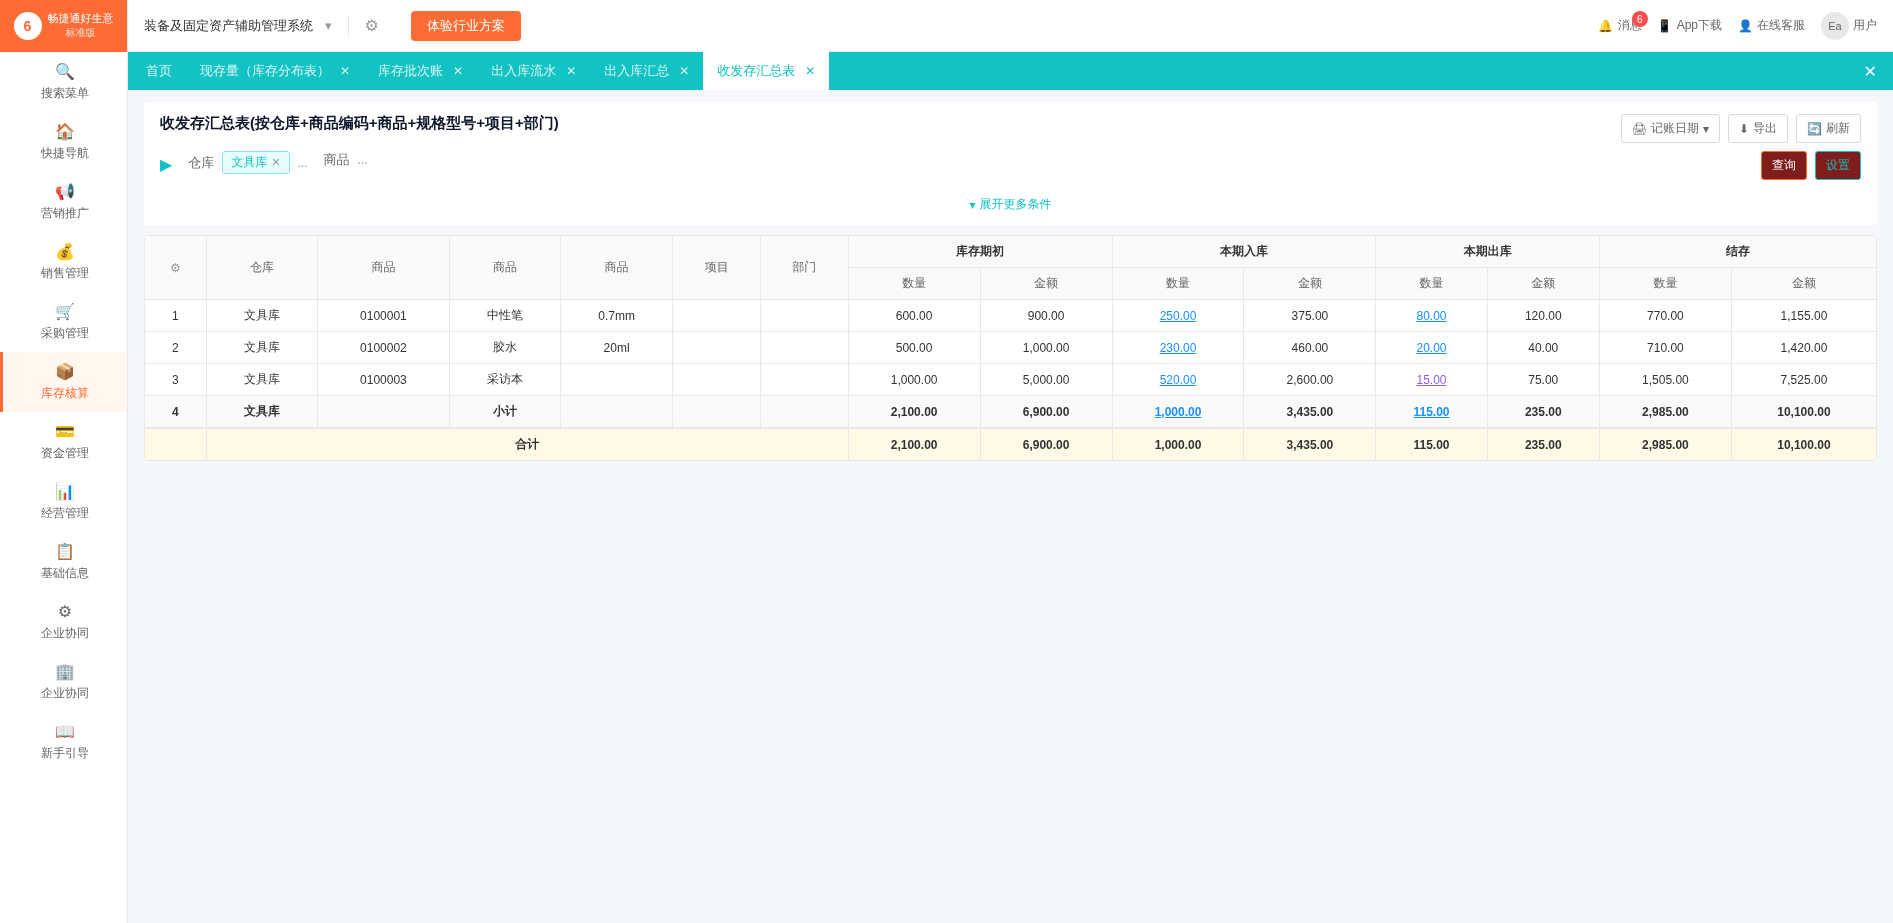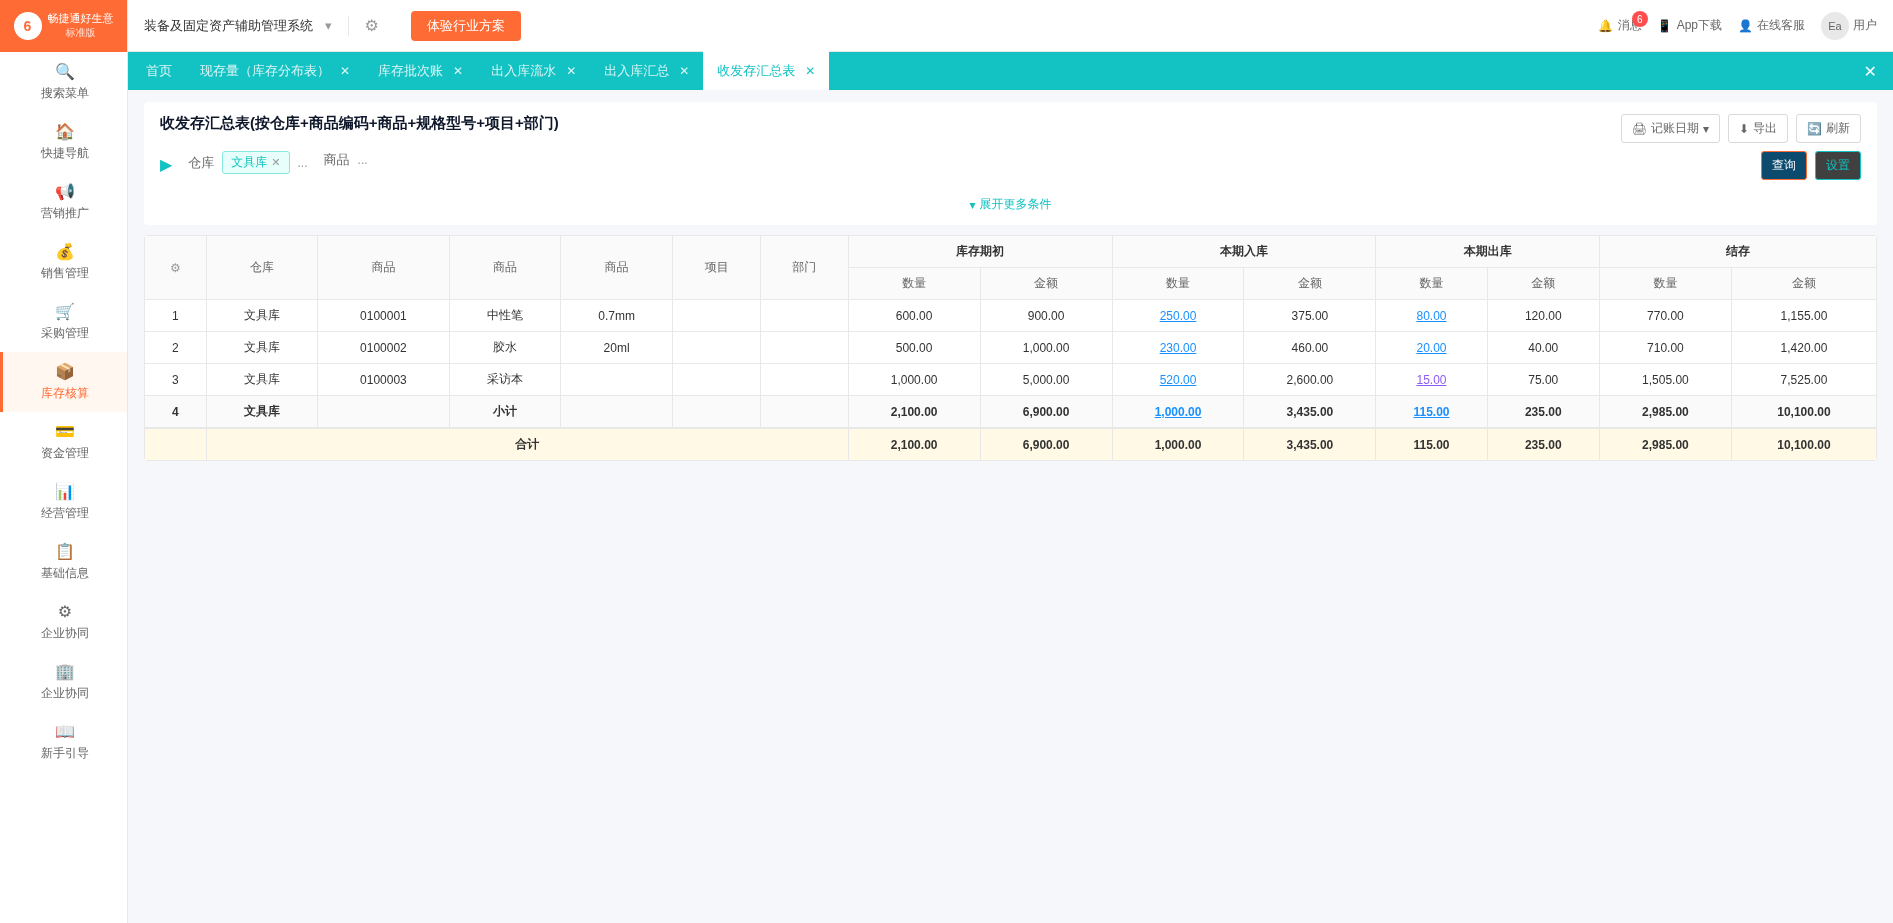--- a/index.html
+++ b/index.html
@@ -44,22 +44,22 @@
     .filter-section { display: flex; align-items: center; gap: 8px; }
     .filter-label { color: #666; font-size: 13px; }
     .filter-date-buttons { display: flex; align-items: center; gap: 4px; }
     .filter-date-btn { padding: 2px 8px; border: 1px solid #d9d9d9; border-radius: 3px; cursor: pointer; font-size: 12px; background: white; color: #666; }
     .filter-date-btn.active { background: #ff6b35; color: white; border-color: #ff6b35; }
     .warehouse-tag { display: flex; align-items: center; gap: 4px; background: #e6fffb; border: 1px solid #87e8de; border-radius: 3px; padding: 2px 8px; color: #13c2c2; font-size: 12px; }
     .warehouse-tag-close { cursor: pointer; color: #999; font-size: 11px; }
     .filter-dots { color: #999; font-size: 12px; }
     .expand-btn { display: flex; align-items: center; gap: 4px; color: #13c2c2; cursor: pointer; font-size: 12px; margin-top: 8px; }
     .page-action-btn { display: flex; align-items: center; gap: 4px; padding: 5px 10px; border: 1px solid #d9d9d9; border-radius: 3px; cursor: pointer; font-size: 12px; background: white; color: #666; }
-    .page-action-btn.primary { background: #0c4a6e; color: white; border-color: #ff6b35; }
-    .page-action-btn.settings { background: #404040; color: #13c2c2; border-color: #13c2c2; }
+    .page-action-btn.primary { background: #7f1d1d; color: white; border-color: #ff6b35; }
+    .page-action-btn.settings { background: #7f1d1d; color: #13c2c2; border-color: #13c2c2; }
     .header-row { display: flex; align-items: flex-start; gap: 8px; margin-bottom: 8px; }
 
     
     .table-container { background: white; border-radius: 4px; overflow: hidden; }
     table { width: 100%; border-collapse: collapse; font-size: 12px; }
     th, td { border: 1px solid #e8e8e8; padding: 7px 10px; text-align: center; white-space: nowrap; }
     thead tr th { background: #fafafa; color: #666; font-weight: normal; }
     .th-group { background: #fafafa; font-weight: bold; color: #333; text-align: center; }
     tbody tr.subtotal { font-weight: bold; background: #fafafa; }
     .settings-icon { color: #999; cursor: pointer; }

